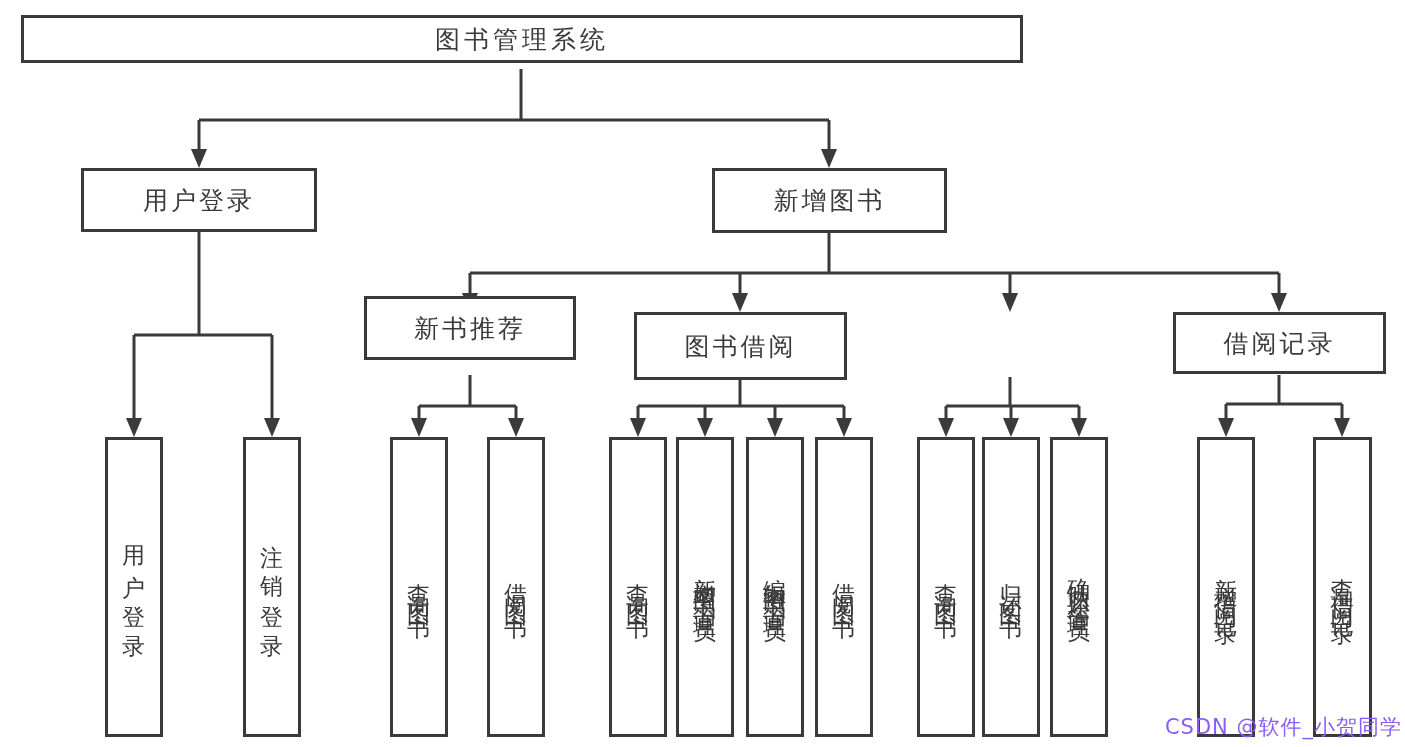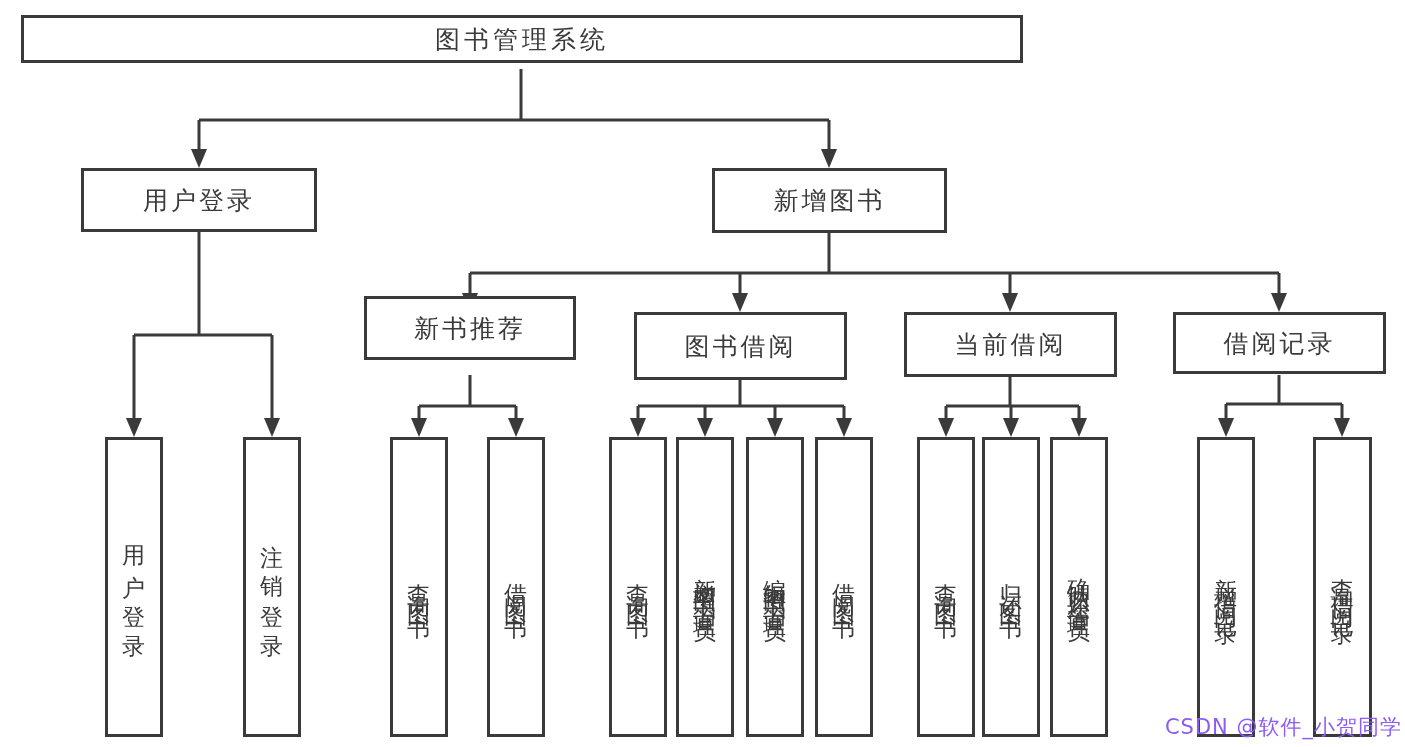--- a/index.html
+++ b/index.html
@@ -72,23 +72,20 @@
   <div class="node hbox" style="left:712px;top:168px;width:235px;height:65px">
     <span class="lbl">新增图书</span>
   </div>
 
   <div class="node hbox" style="left:364px;top:296px;width:212px;height:64px">
     <span class="lbl">新书推荐</span>
   </div>
   <div class="node hbox" style="left:634px;top:312px;width:213px;height:68px">
     <span class="lbl">图书借阅</span>
   </div>
-  <div class="node hbox" style="left:904px;top:312px;width:213px;height:65px">
-    <span class="lbl">当前借阅</span>
-  </div>
   <div class="node hbox" style="left:1173px;top:312px;width:213px;height:62px">
     <span class="lbl">借阅记录</span>
   </div>
 
   <div class="node vbox" style="left:105px;top:437px;width:58px;height:300px">
     <span class="vlbl sp-wide">用户登录</span>
   </div>
   <div class="node vbox" style="left:243px;top:437px;width:58px;height:300px">
     <span class="vlbl sp-wide">注销登录</span>
   </div>

